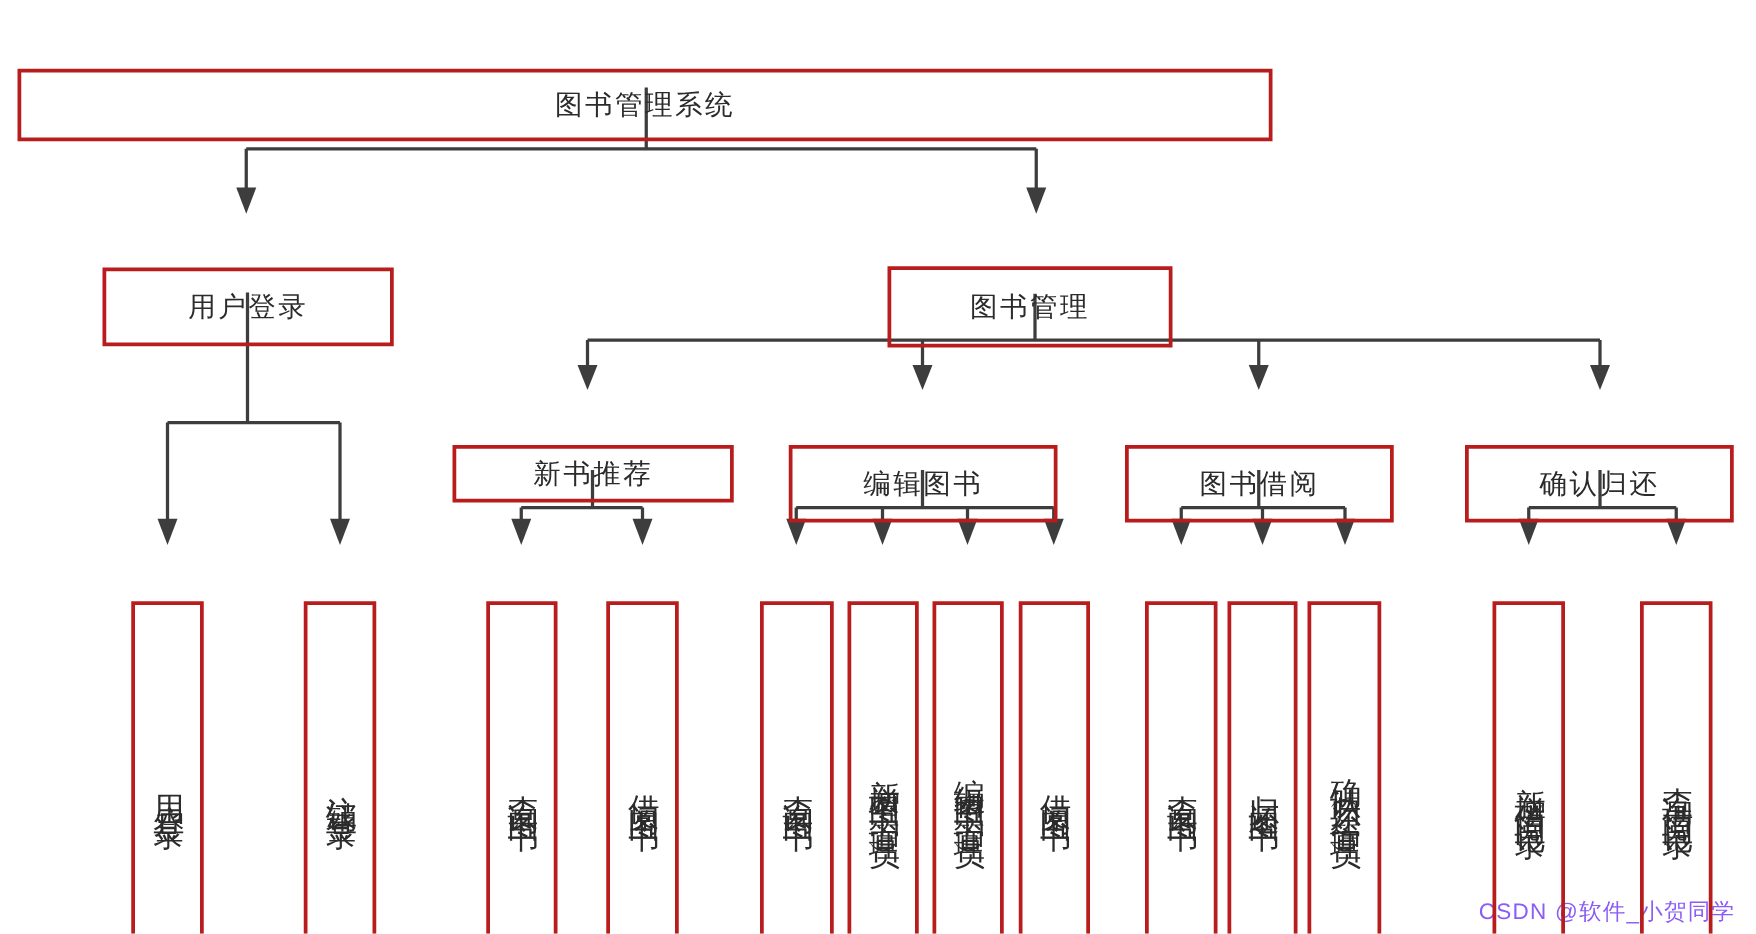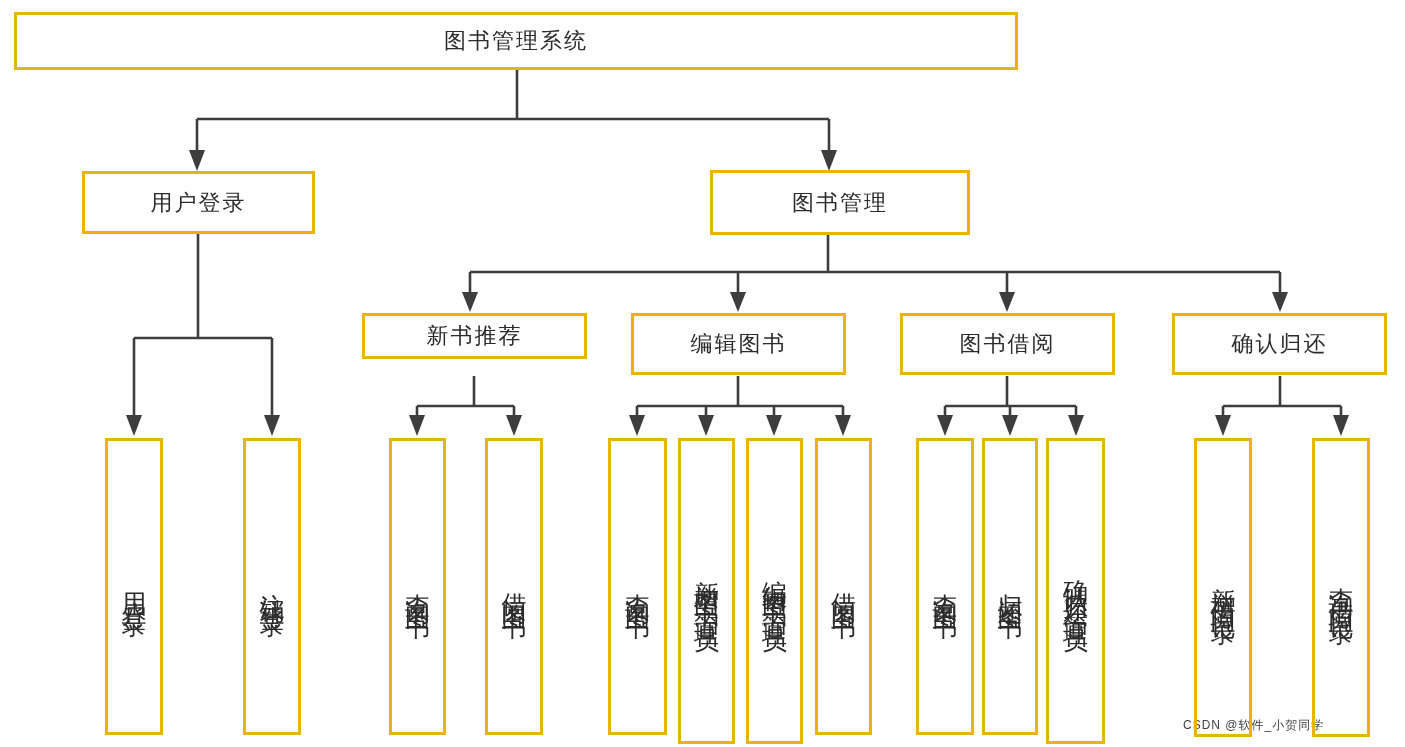--- a/index.html
+++ b/index.html
@@ -11,27 +11,28 @@
   #stage {
     position: relative;
     width: 1405px;
     height: 747px;
     background: #ffffff;
     overflow: hidden;
   }
   .box {
     position: absolute;
     box-sizing: border-box;
-    border: 3px solid #eab308;
+    border: 3px solid #b91c1c;
     background: transparent;
     color: #2b2b2b;
     display: flex;
     align-items: center;
     justify-content: center;
     z-index: 2;
+    margin-top: 43px;
   }
   .hbox {
     font-size: 22px;
     letter-spacing: 2px;
     white-space: nowrap;
   }
   .vbox {
     writing-mode: vertical-rl;
     text-orientation: mixed;
     font-size: 25px;
@@ -50,23 +51,23 @@
     fill: none;
   }
   #connectors polygon {
     fill: #3d3d3d;
     stroke: none;
   }
   #watermark {
     position: absolute;
     left: 1183px;
     top: 717px;
-    font-size: 12px;
+    font-size: 18px;
     letter-spacing: 1px;
-    color: #404040;
+    color: #8b5cf6;
     z-index: 0;
     white-space: nowrap;
   }
 </style>
 </head>
 <body>
 
 <div id="stage">
 
   <svg id="connectors" width="1405" height="747" viewBox="0 0 1405 747">
@@ -103,21 +104,21 @@
     <path d="M1280 376 V406 M1223 406 H1341 M1223 406 V417 M1341 406 V417"></path>
     <polygon points="1215,415 1231,415 1223,436"></polygon>
     <polygon points="1333,415 1349,415 1341,436"></polygon>
   </svg>
 
   <div id="watermark">CSDN @软件_小贺同学</div>
 
   <div class="box hbox" style="left:14px; top:12px; width:1004px; height:58px;">图书管理系统</div>
 
   <div class="box hbox" style="left:82px; top:171px; width:233px; height:63px;">用户登录</div>
-  <div class="box hbox" style="left:710px; top:170px; width:260px; height:65px;">图书管理</div>
+  <div class="box hbox" style="left:710px; top:170px; width:228px; height:65px;">图书管理</div>
 
   <div class="box hbox" style="left:362px; top:313px; width:225px; height:46px;">新书推荐</div>
   <div class="box hbox" style="left:631px; top:313px; width:215px; height:62px;">编辑图书</div>
   <div class="box hbox" style="left:900px; top:313px; width:215px; height:62px;">图书借阅</div>
   <div class="box hbox" style="left:1172px; top:313px; width:215px; height:62px;">确认归还</div>
 
   <div class="box vbox" style="left:105px; top:438px; width:58px; height:297px;">用户登录</div>
   <div class="box vbox" style="left:243px; top:438px; width:58px; height:297px;">注销登录</div>
 
   <div class="box vbox" style="left:389px; top:438px; width:57px; height:297px;">查询图书</div>

